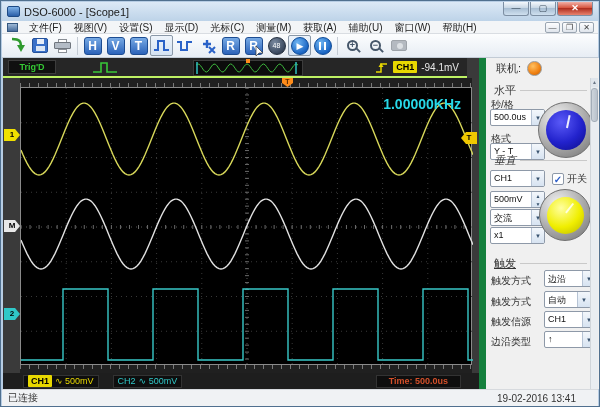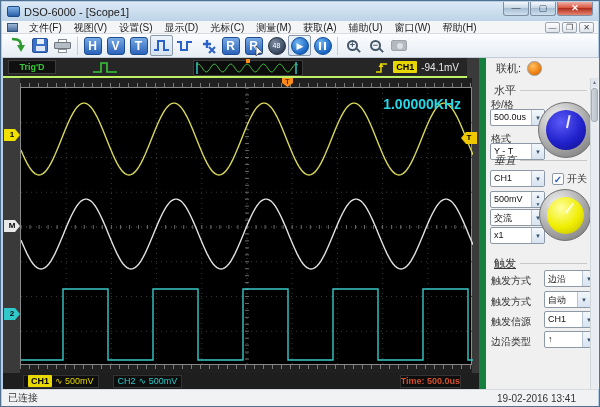--- a/index.html
+++ b/index.html
@@ -75,21 +75,21 @@
   .gridwrap svg { position:absolute; left:0; top:0; }
   .freq-label { position:absolute; right:10px; top:8px; color:#28d8e8; font-size:14px; font-weight:bold; }
   .tag { position:absolute; width:16px; height:12px; font-size:8px; font-weight:bold; color:#000; text-align:center; line-height:12px;
     clip-path:polygon(0 0,69% 0,100% 50%,69% 100%,0 100%); }
   .tag.left-point { clip-path:polygon(100% 0,31% 0,0 50%,31% 100%,100% 100%); }
   .labelbar { position:absolute; left:0; top:315px; right:0; height:16px; background:#1e1e1e; display:flex; align-items:center; font-size:9px; }
   .chgrp { background:#0e0e0e; border:1px solid #333; height:13px; display:flex; align-items:center; padding:0 4px; gap:3px; line-height:12px; }
   .ch1grp { margin-left:20px; color:#e8d800; }
   .ch2grp { margin-left:14px; color:#30c8c8; }
   .timebox { margin-left:auto; margin-right:18px; background:#0e0e0e; border:1px solid #333; height:13px;
-    color:#d4502a; font-size:9px; font-weight:bold; padding:0 0; line-height:11px; }
+    color:#d4502a; font-size:9px; font-weight:bold; padding:0 12px; line-height:11px; }
 
   
   .panel { position:absolute; left:478px; top:57px; width:120px; height:331px; background:#f0f0f0; border-left:7px solid #15803d; font-size:10px; color:#333; }
   .online-row { position:absolute; left:10px; top:3px; display:flex; align-items:center; gap:6px; font-size:11px; }
   .online-led { width:15px; height:15px; border-radius:50%; border:1px solid #9a9a9a;
     background:radial-gradient(circle at 38% 32%, #ffc060, #f08010 60%, #c05e00); }
   .group-hd { position:absolute; left:8px; right:12px; display:flex; align-items:center; gap:4px; color:#333; font-size:11px; }
   .group-hd::after { content:''; flex:1; border-top:1px solid #c9c9c9; }
   .plabel { position:absolute; left:5px; font-size:10px; color:#333; }
   .combo { position:absolute; height:17px; background:#fff; border:1px solid #8e99a8; border-radius:2px; display:flex; overflow:hidden; }

